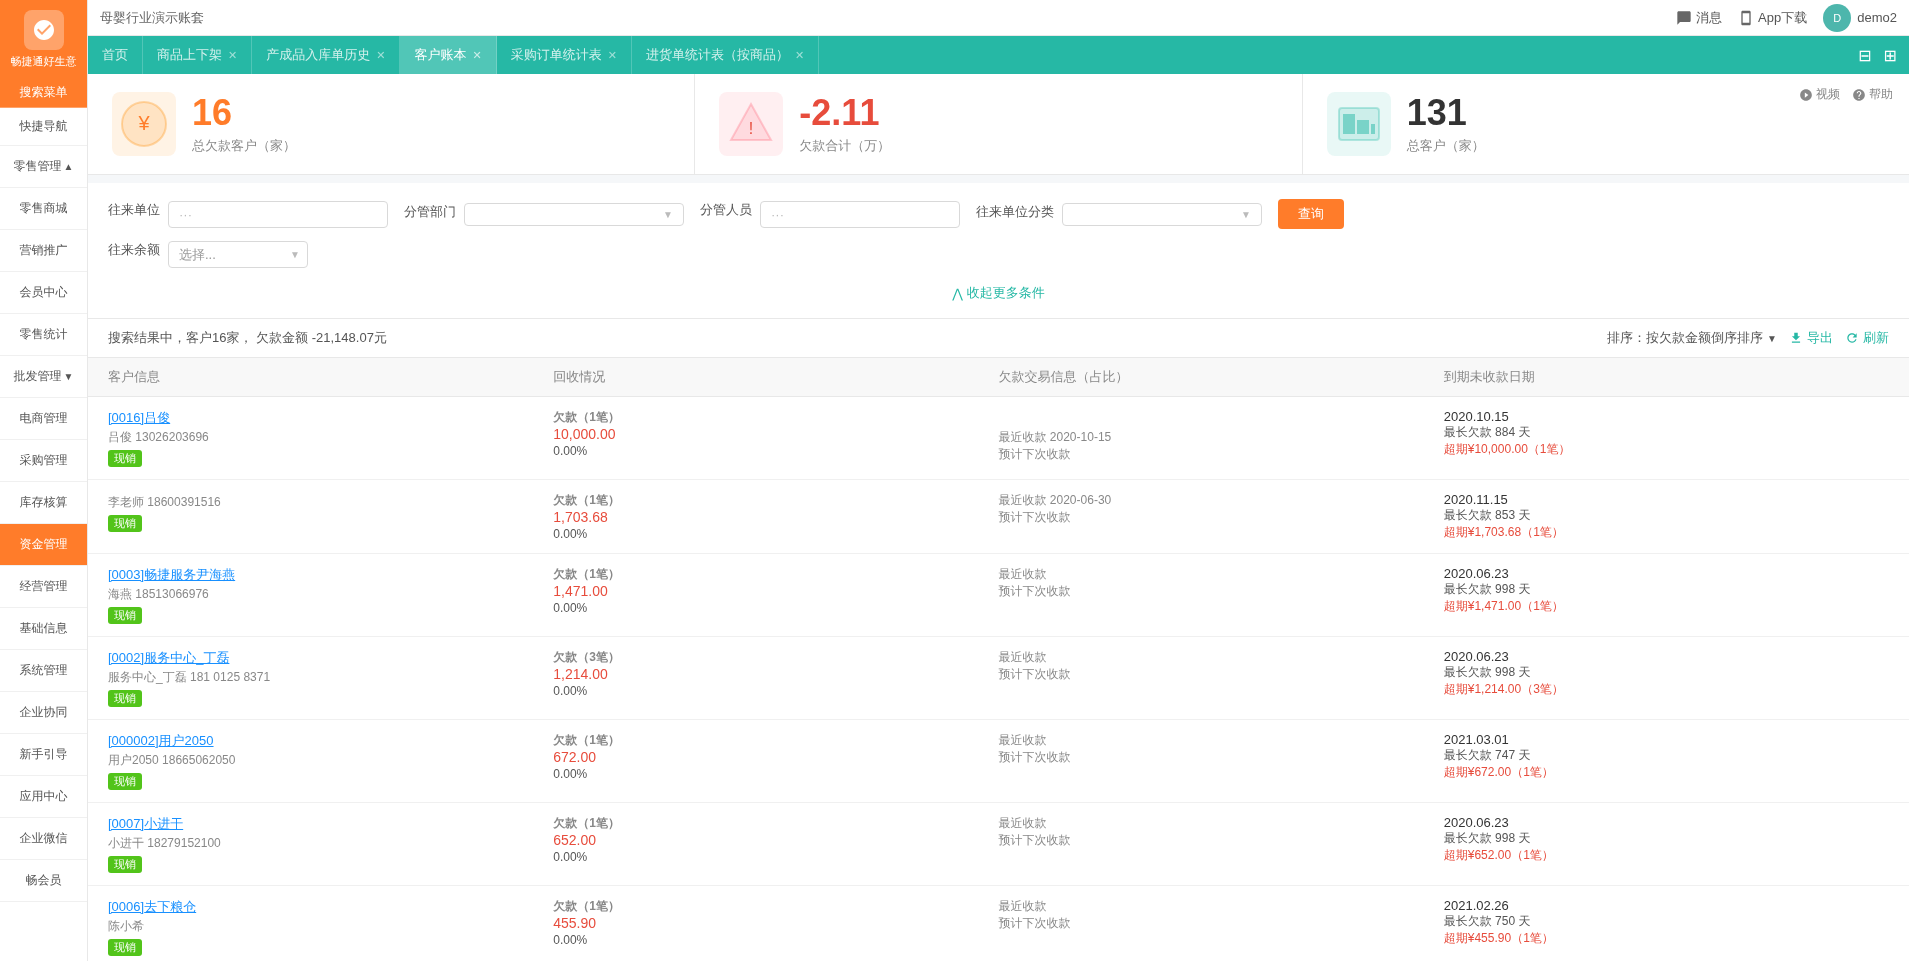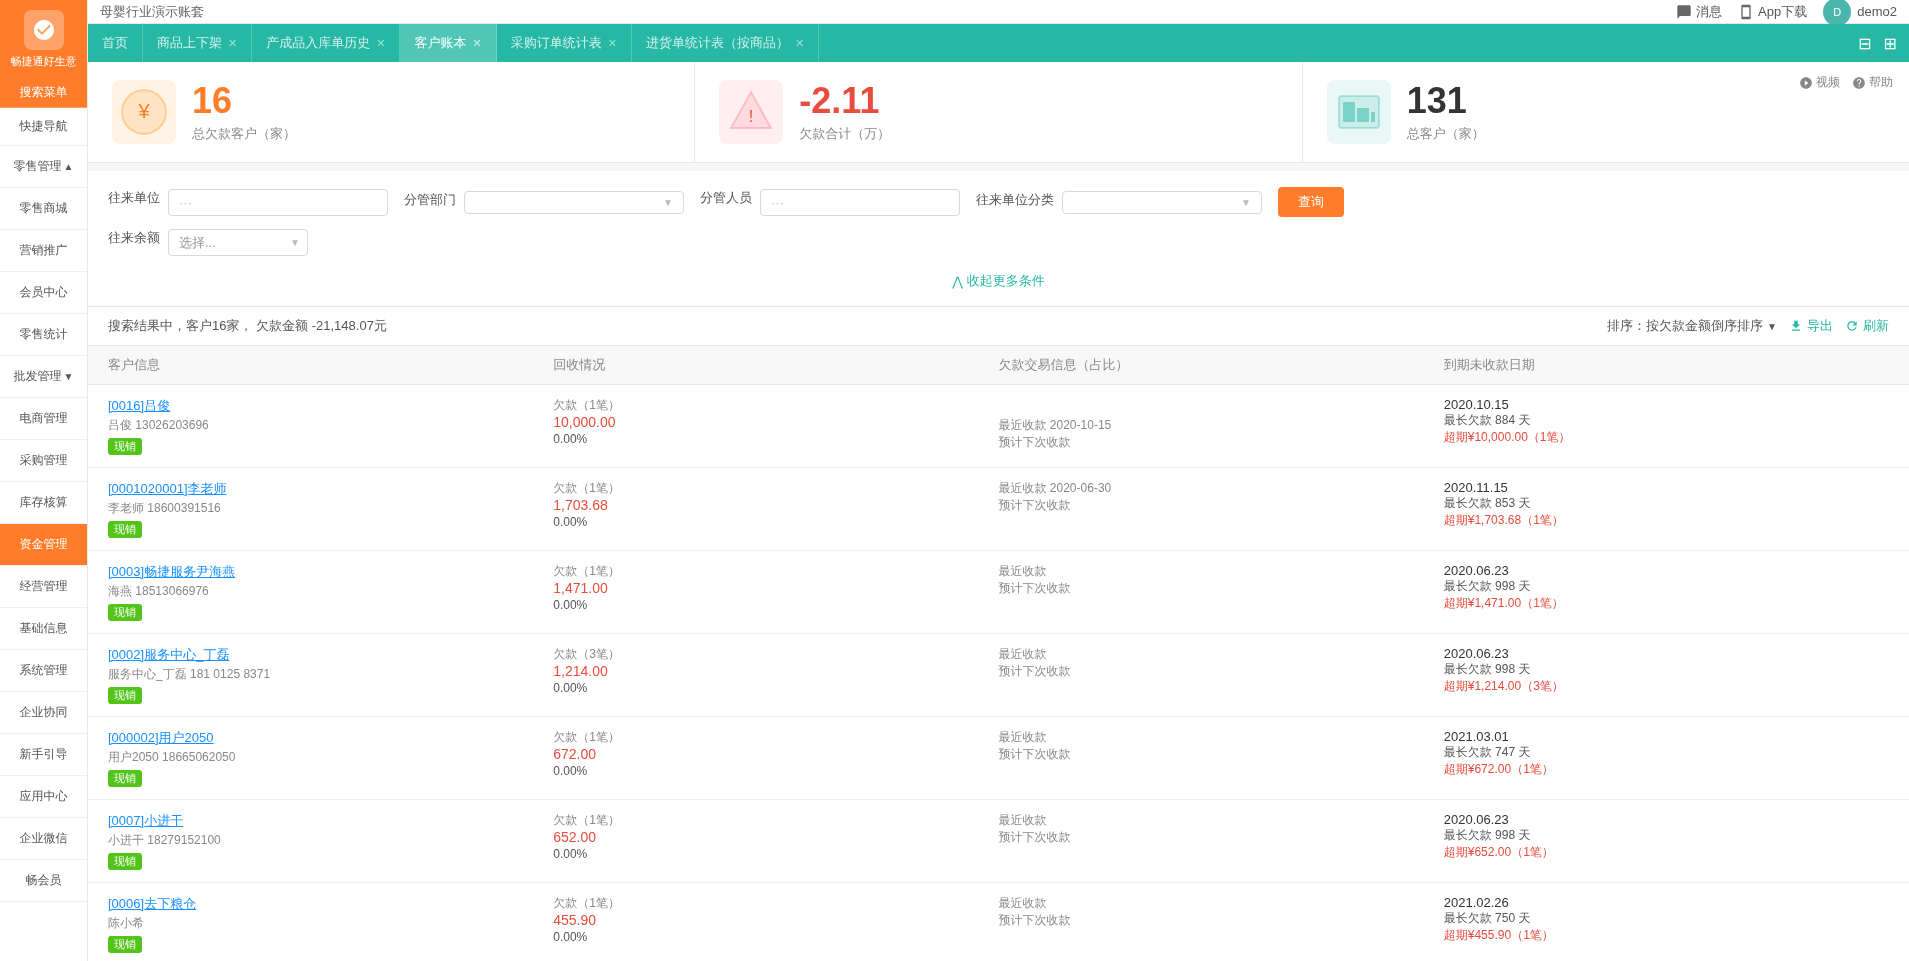--- a/index.html
+++ b/index.html
@@ -12,21 +12,21 @@
     .sidebar-search { background: #ff7c2a; padding: 6px; text-align: center; color: #fff; font-size: 12px; border-bottom: 1px solid rgba(255,255,255,0.3); cursor: pointer; }
     .sidebar-nav-item { padding: 12px 6px; text-align: center; font-size: 12px; cursor: pointer; color: #555; border-bottom: 1px solid #f0f0f0; }
     .sidebar-nav-item.active { background: #ff7c2a; color: #fff; }
     .sidebar-nav-item.has-arrow { display: flex; align-items: center; justify-content: center; gap: 2px; }
     .sidebar-quick { padding: 10px 6px; text-align: center; font-size: 12px; color: #555; cursor: pointer; border-bottom: 1px solid #f0f0f0; }
 
     
     .main { flex: 1; display: flex; flex-direction: column; overflow: hidden; }
 
     
-    .topbar { background: #fff; height: 24px; display: flex; align-items: center; justify-content: space-between; padding: 0 12px; border-bottom: 1px solid #e8e8e8; flex-shrink: 0; }
+    .topbar { background: #fff; height: 36px; display: flex; align-items: center; justify-content: space-between; padding: 0 12px; border-bottom: 1px solid #e8e8e8; flex-shrink: 0; }
     .topbar-left { display: flex; align-items: center; gap: 6px; font-size: 12px; color: #666; }
     .topbar-right { display: flex; align-items: center; gap: 16px; font-size: 13px; color: #555; }
     .topbar-user { display: flex; align-items: center; gap: 6px; cursor: pointer; }
     .user-avatar { width: 28px; height: 28px; background: #4db6ac; border-radius: 50%; display: flex; align-items: center; justify-content: center; color: #fff; font-size: 11px; }
 
     
     .tabs-bar { background: #26b8a5; display: flex; align-items: center; height: 38px; flex-shrink: 0; overflow: hidden; }
     .tab { display: flex; align-items: center; padding: 0 14px; height: 100%; color: rgba(255,255,255,0.8); font-size: 13px; cursor: pointer; gap: 6px; border-right: 1px solid rgba(255,255,255,0.2); white-space: nowrap; }
     .tab.active { background: rgba(255,255,255,0.2); color: #fff; }
     .tab-close { font-size: 11px; opacity: 0.7; }
@@ -69,21 +69,21 @@
     .results-actions .action-btn { display: flex; align-items: center; gap: 4px; cursor: pointer; color: #26b8a5; }
 
     
     .table-wrap { background: #fff; margin-top: 0; }
     .table-header { display: grid; grid-template-columns: 2fr 2fr 2fr 2fr; padding: 10px 20px; background: #f8f8f8; border-bottom: 1px solid #e8e8e8; font-size: 13px; color: #888; font-weight: 500; }
     .table-row-item { display: grid; grid-template-columns: 2fr 2fr 2fr 2fr; padding: 12px 20px; border-bottom: 1px solid #f0f0f0; align-items: start; }
     .customer-name { color: #1890ff; font-size: 13px; cursor: pointer; text-decoration: underline; }
     .customer-phone { color: #888; font-size: 12px; margin-top: 2px; }
     .tag-green { background: #52c41a; color: #fff; font-size: 11px; padding: 1px 6px; border-radius: 3px; display: inline-block; margin-top: 4px; }
     .debt-amount { color: #e74c3c; font-size: 14px; font-weight: 500; }
-    .debt-info { font-size: 12px; color: #888; }
+    .debt-info { font-size: 12px; color: #888; font-weight: bold; }
     .debt-ratio { font-size: 12px; color: #555; margin-top: 2px; }
     .overdue-link { color: #e74c3c; cursor: pointer; font-size: 12px; }
     .overdue-days { font-size: 12px; color: #555; }
 
     
     ::-webkit-scrollbar { width: 6px; height: 6px; }
     ::-webkit-scrollbar-track { background: #f1f1f1; }
     ::-webkit-scrollbar-thumb { background: #ccc; border-radius: 3px; }
 
     .filter-select-wrap { position: relative; display: inline-flex; align-items: center; }
@@ -350,23 +350,20 @@
         </div>
         <div>
           <div style="font-size:13px;">2020.10.15</div>
           <div class="overdue-days">最长欠款 884 天</div>
           <div class="overdue-link">超期¥10,000.00（1笔）</div>
         </div>
       </div>
 
       <div class="table-row-item">
         <div>
-          <div class="customer-name">
-            <span>[0001020001]</span><span>李老师</span>
-          </div>
           <div class="customer-phone">李老师 18600391516</div>
           <span class="tag-green">现销</span>
         </div>
         <div>
           <div class="debt-info">欠款（1笔）</div>
           <div class="debt-amount">1,703.68</div>
           <div class="debt-ratio">0.00%</div>
         </div>
         <div>
           <div style="font-size:12px;color:#888;"><span>最近收款</span>&nbsp;<span>2020-06-30</span></div>

